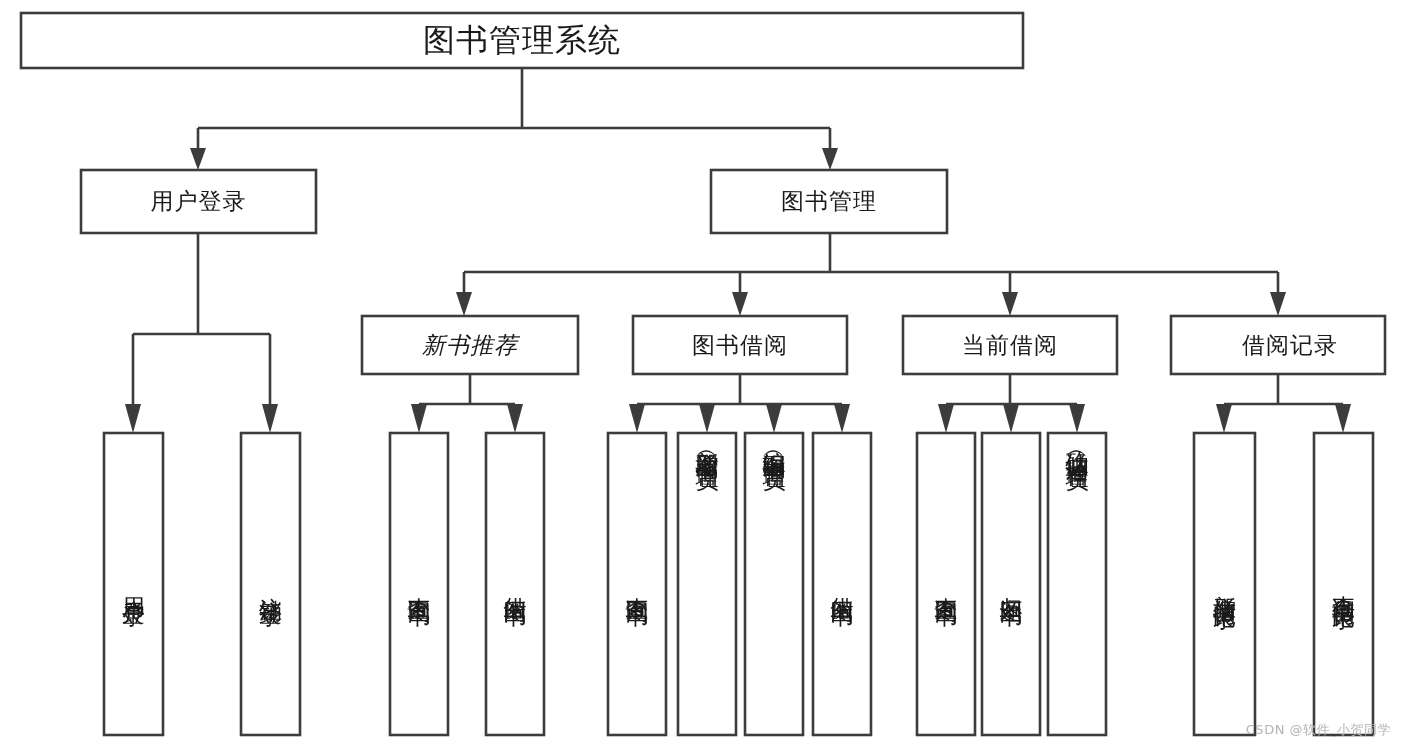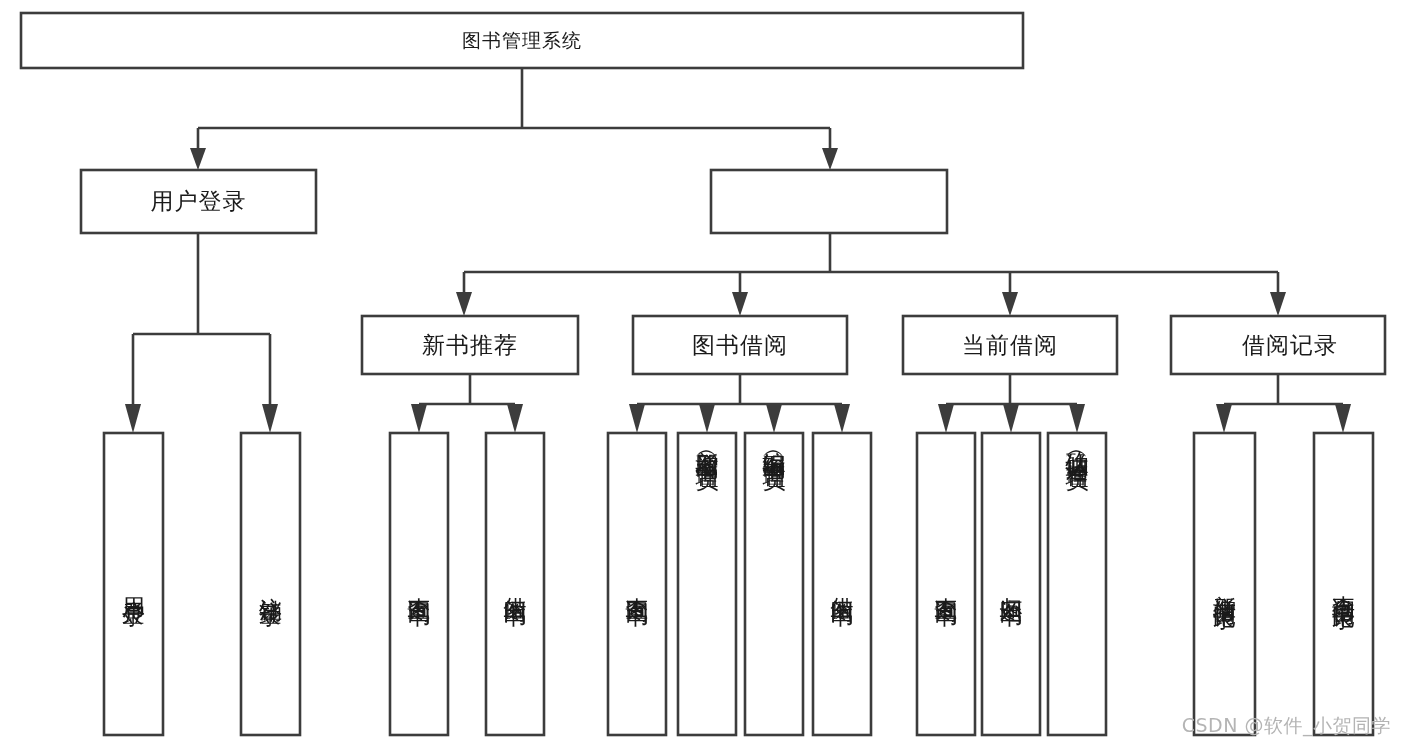--- a/index.html
+++ b/index.html
@@ -63,28 +63,28 @@
     pointer-events: none;
   }
   .horiz-text {
     font-family: "DejaVu Sans", "Liberation Sans", sans-serif;
     font-size: 23px;
     color: #1a1a1a;
     white-space: nowrap;
     letter-spacing: 1px;
   }
   .title-text {
-    font-size: 19px;
+    font-size: 32px;
   }
   #watermark {
     position: absolute;
     right: 14px;
     bottom: 8px;
     font-family: "DejaVu Sans", "Liberation Sans", sans-serif;
-    font-size: 19px;
+    font-size: 13px;
     color: #b4b4b4;
     letter-spacing: 0.5px;
     white-space: nowrap;
   }
 </style>
 </head>
 <body>
 
 <div id="canvas-wrap">
 
@@ -174,22 +174,25 @@
 
   </svg>
 
   <div class="horiz-text-holder" style="left:21px; top:13px; width:1002px; height:55px;">
     <span class="horiz-text title-text">图书管理系统</span>
   </div>
 
   <div class="horiz-text-holder" style="left:81px; top:170px; width:235px; height:63px;">
     <span class="horiz-text">用户登录</span>
   </div>
-
-  <div class="horiz-text-holder" style="left:362px; top:316px; width:216px; height:58px;">
+  <div class="horiz-text-holder" style="left:711px; top:170px; width:236px; height:63px;">
+    <span class="horiz-text">图书管理</span>
+  </div>
+
+  <div class="horiz-text-holder" style="left:362px; top:316px; width:216px; height:58px;font-style:italic;">
     <span class="horiz-text">新书推荐</span>
   </div>
   <div class="horiz-text-holder" style="left:633px; top:316px; width:214px; height:58px;">
     <span class="horiz-text">图书借阅</span>
   </div>
   <div class="horiz-text-holder" style="left:903px; top:316px; width:214px; height:58px;border-radius:18px;">
     <span class="horiz-text">当前借阅</span>
   </div>
   <div class="horiz-text-holder" style="left:1171px; top:316px; width:214px; height:58px;padding-left:12px;">
     <span class="horiz-text">借阅记录</span>

